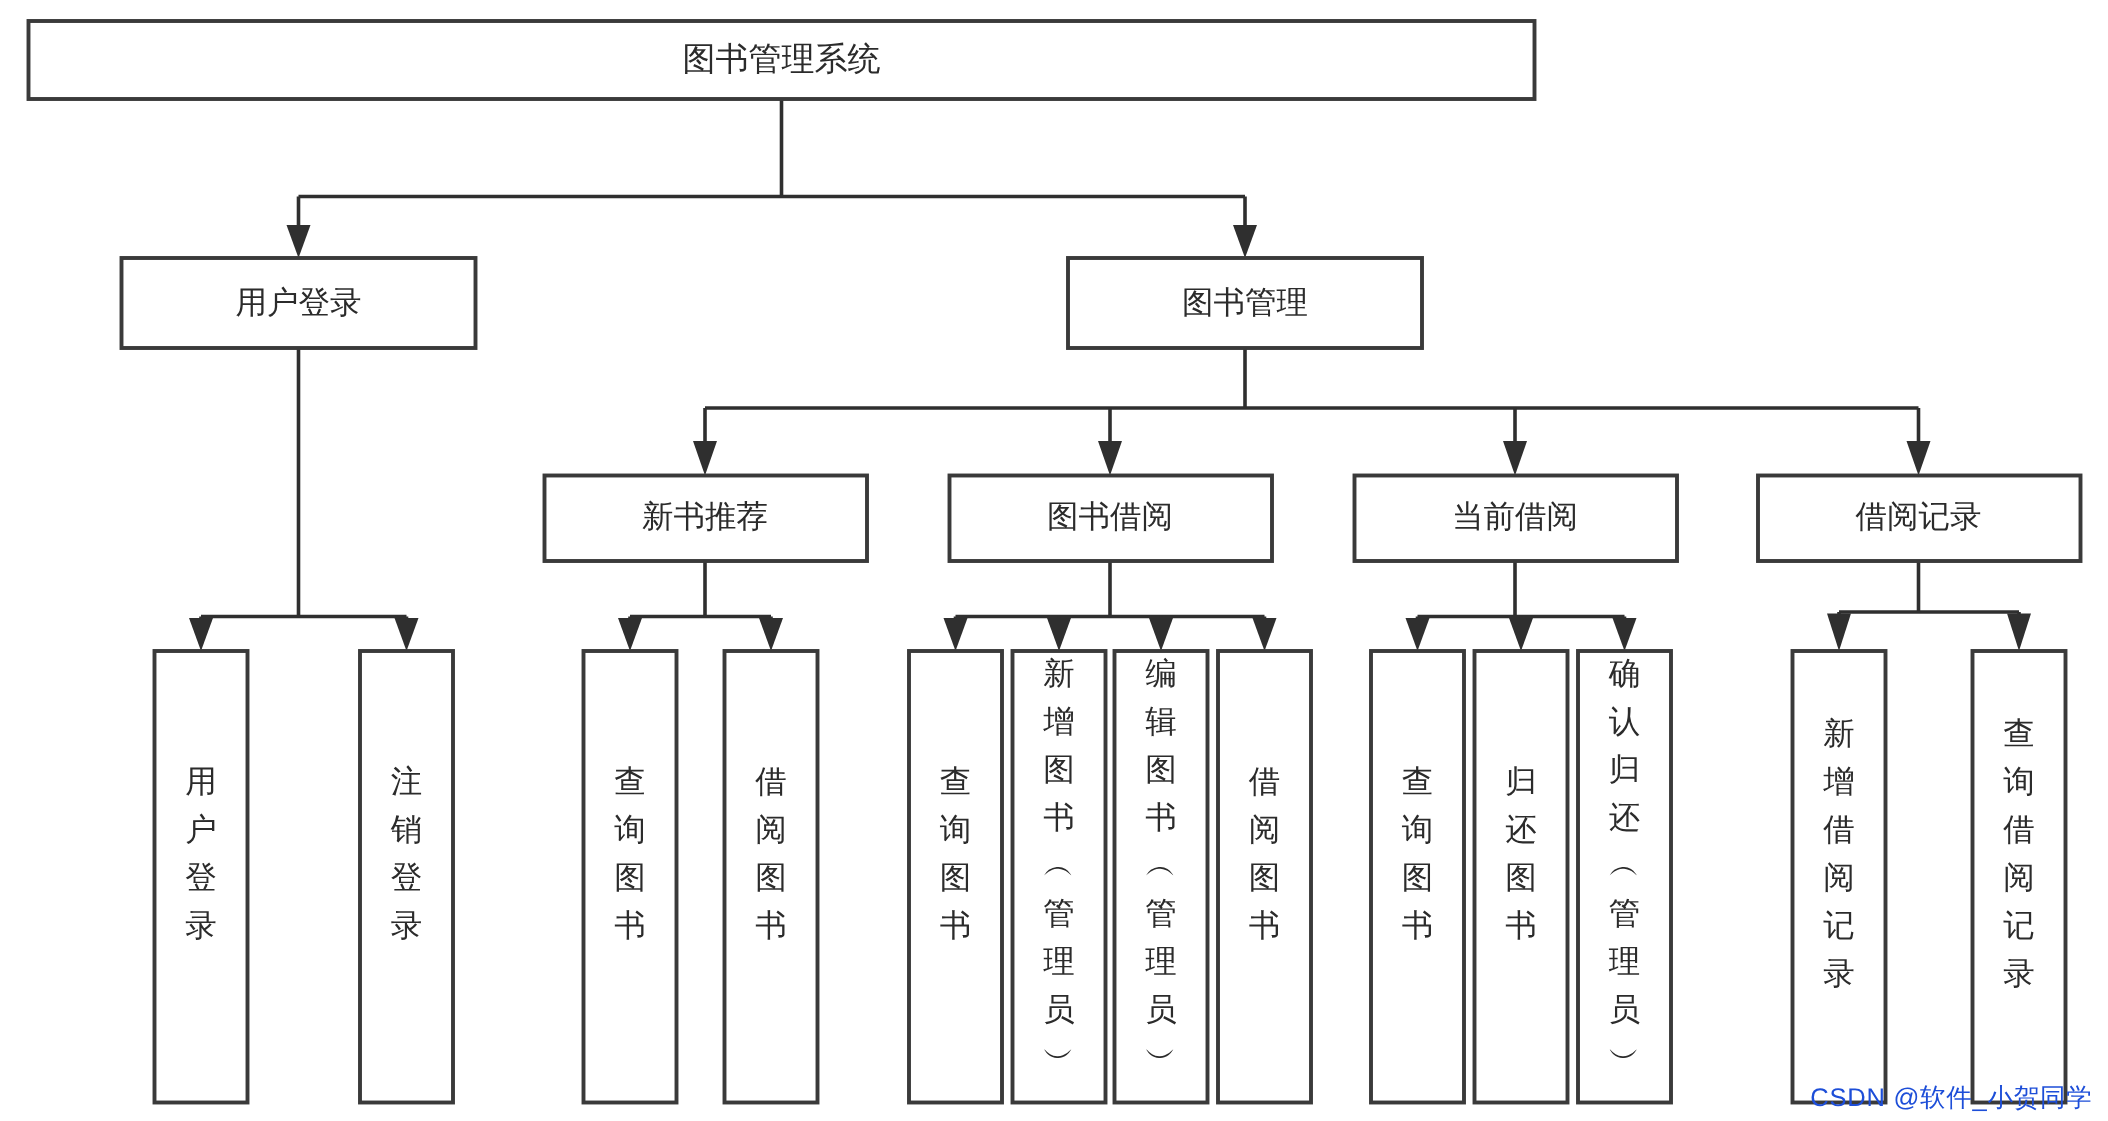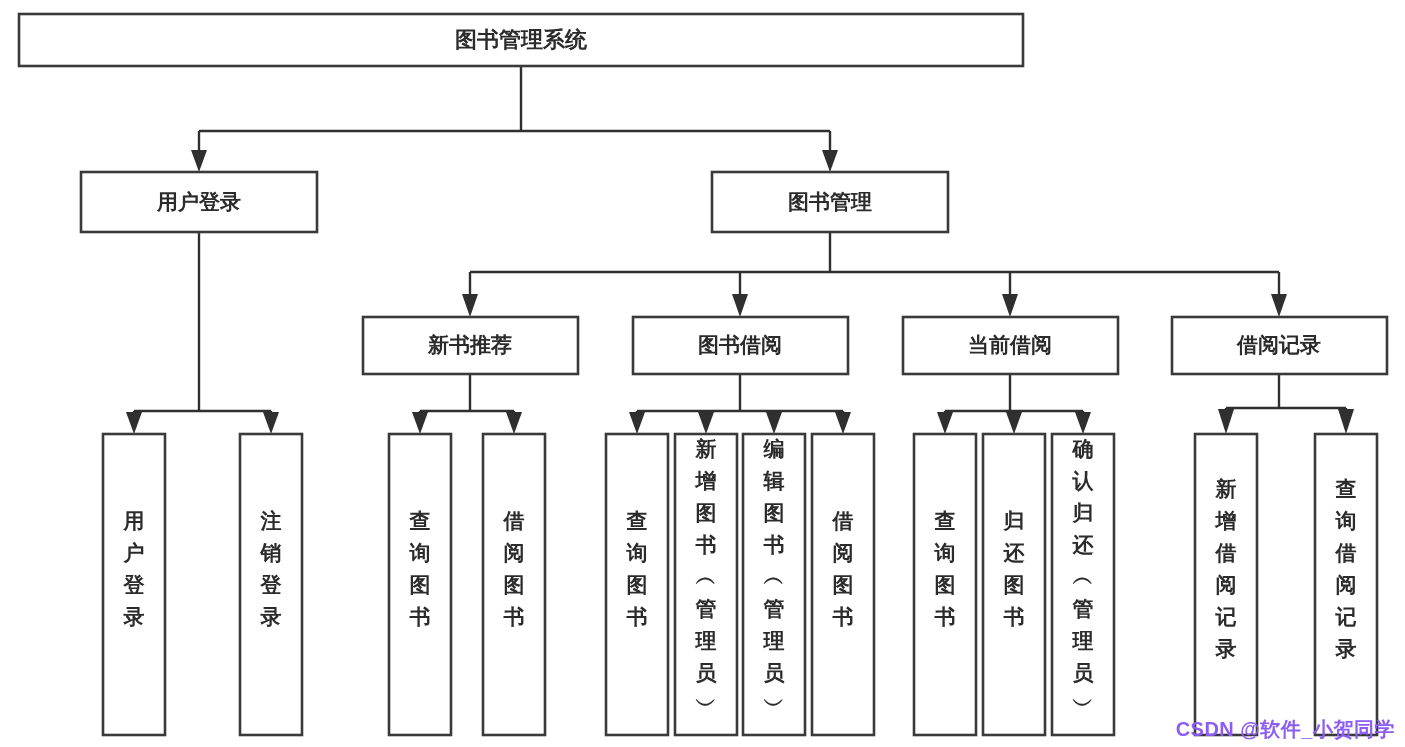--- a/index.html
+++ b/index.html
@@ -11,21 +11,20 @@
   body {
     font-family: "Liberation Sans", "DejaVu Sans", sans-serif;
     -webkit-font-smoothing: antialiased;
   }
   #diagram-root {
     position: relative;
     width: 1405px;
     height: 747px;
     background: #ffffff;
     overflow: hidden;
-    font-weight: bold;
   }
   svg.diagram-canvas {
     position: absolute;
     left: 0;
     top: 0;
     width: 1405px;
     height: 747px;
     display: block;
   }
   .node-box {
@@ -57,22 +56,22 @@
   }
   .arrow-head {
     fill: #2f2f2f;
     stroke: none;
   }
   .watermark {
     position: absolute;
     right: 10px;
     bottom: 4px;
     font-family: "Liberation Sans", "DejaVu Sans", sans-serif;
-    font-size: 20px;
-    color: #8b5cf6;
+    font-size: 17px;
+    color: #1d4ed8;
     letter-spacing: 0.5px;
     white-space: nowrap;
     user-select: none;
     pointer-events: none;
   }
 </style>
 </head>
 <body>
 
 <div id="diagram-root">

